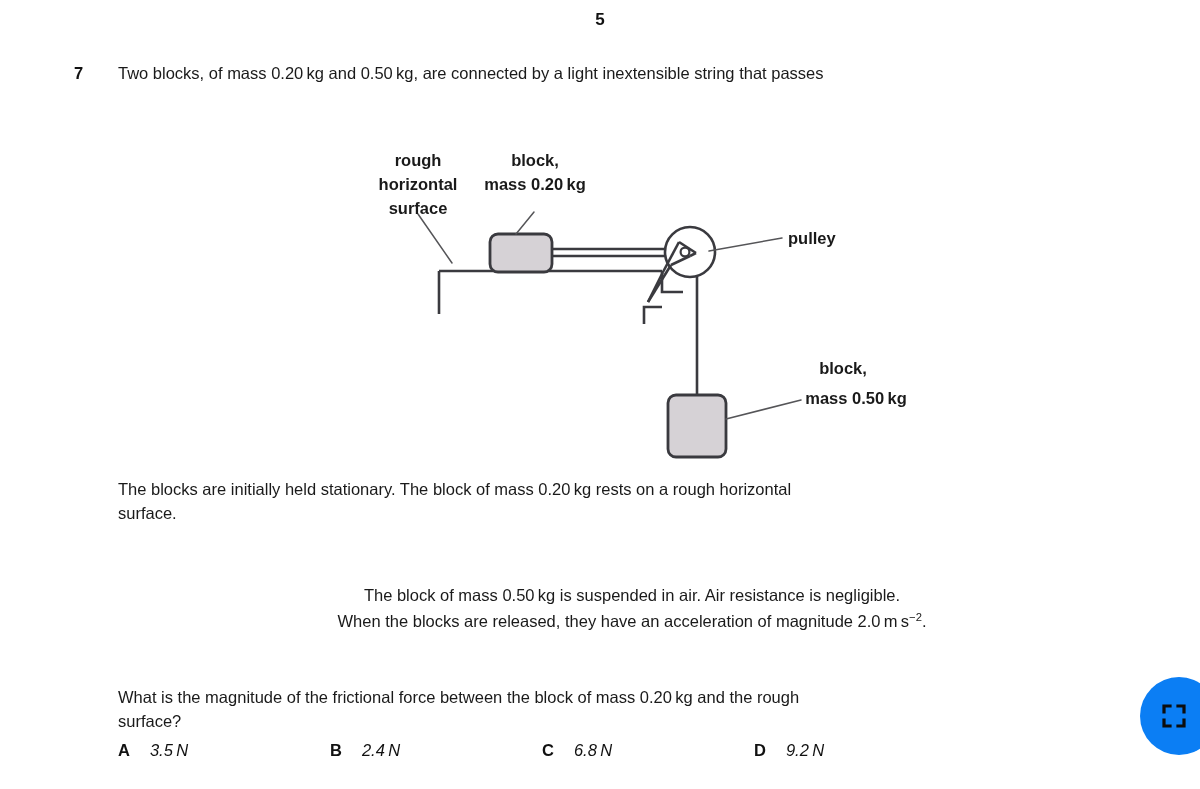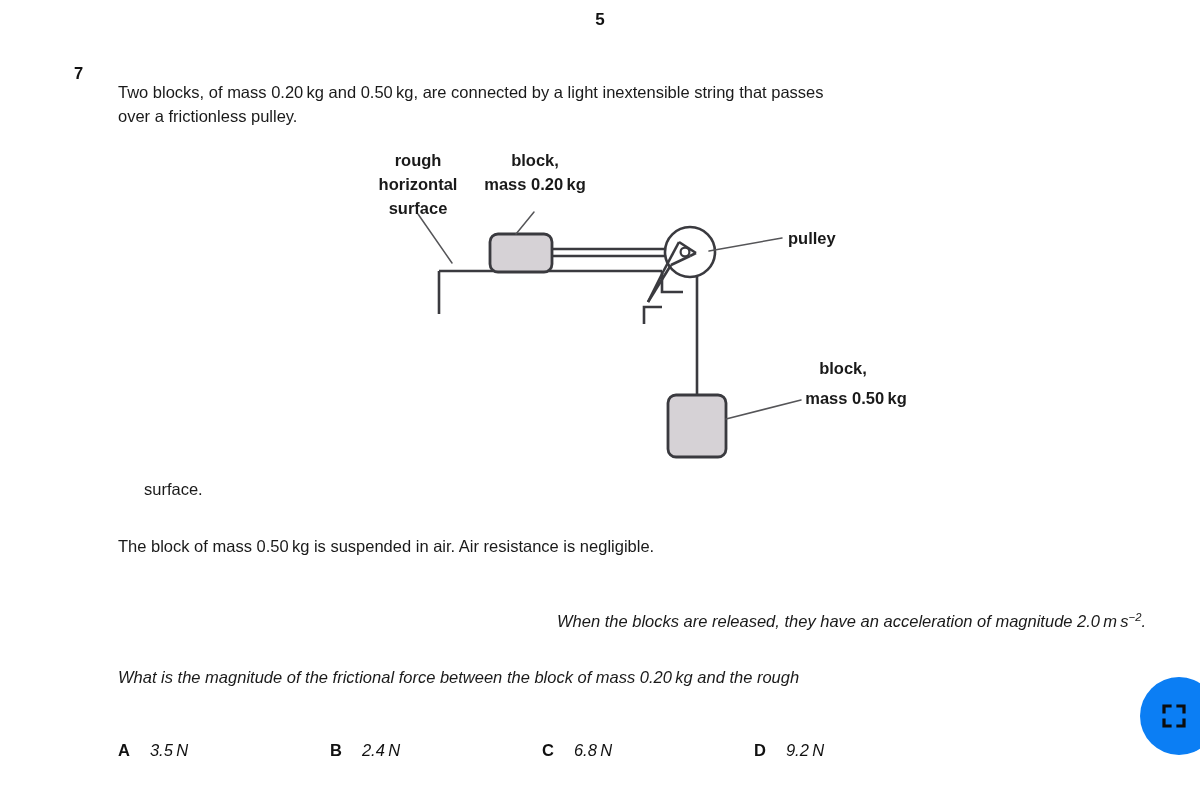--- a/index.html
+++ b/index.html
@@ -50,21 +50,20 @@
     line-height: 1.45;
     color: #111;
   }
   .q-stem {
     font-size: 16.5px;
     line-height: 1.45;
     text-align: justify;
     text-justify: inter-word;
     color: #1a1a1a;
     flex: 1;
-    margin-top: 19px;
   }
   .q-stem .lastline {
     display: block;
   }
 
   
   .diagram {
     position: absolute;
     top: 132px;
     left: 300px;
@@ -81,24 +80,24 @@
     position: absolute;
     left: 118px;
     width: 1028px;
     font-size: 16.5px;
     line-height: 1.45;
     color: #1a1a1a;
     text-align: justify;
     text-justify: inter-word;
   }
   .body-text.p1 { top: 478px; }
-  .body-text.p2 { top: 535px; text-align: left; }
-  .body-text.p3 { top: 610px; text-align: right; font-style: italic; }
-  .body-text.p4 { top: 666px; font-style: italic; }
-  .body-text .nojust { text-align: left; display: block; margin-left: 26px; }
+  .body-text.p2 { top: 584px; text-align: center; }
+  .body-text.p3 { top: 610px; text-align: center; }
+  .body-text.p4 { top: 686px; }
+  .body-text .nojust { text-align: left; display: block; }
 
   sup {
     font-size: 0.68em;
     vertical-align: super;
     line-height: 0;
   }
 
   
   .options {
     position: absolute;
@@ -147,21 +146,20 @@
 
 <div class="page">
 
   <div class="page-number">5</div>
 
   <div class="q-wrap">
     <div class="q-row">
       <div class="q-number">7</div>
       <div class="q-stem">
         <span>Two blocks, of mass 0.20 kg and 0.50 kg, are connected by a light inextensible string that passes</span>
-        <span class="lastline">over a frictionless pulley.</span>
       </div>
     </div>
   </div>
 
   <div class="diagram">
     <svg width="640" height="330" viewBox="0 0 640 330" xmlns="http://www.w3.org/2000/svg">
       <g fill="none" stroke="#3a3a3f" stroke-width="2.6" stroke-linecap="butt" stroke-linejoin="miter">
 
         <path d="M 139 139 L 362 139"></path>
         <path d="M 139 139 L 139 182"></path>
@@ -210,31 +208,33 @@
 
         <text x="488" y="112" text-anchor="start">pulley</text>
 
         <text x="543" y="242" text-anchor="middle">block,</text>
         <text x="556" y="272" text-anchor="middle">mass 0.50 kg</text>
       </g>
     </svg>
   </div>
 
   <div class="body-text p1">
+    <span>The blocks are initially held stationary. The block of mass 0.20 kg rests on a rough horizontal</span>
     <span class="nojust">surface.</span>
   </div>
 
   <div class="body-text p2">The block of mass 0.50 kg is suspended in air. Air resistance is negligible.</div>
 
   <div class="body-text p3">
     <span>When the blocks are released, they have an acceleration of magnitude 2.0 m s</span><sup>−2</sup><span>.</span>
   </div>
 
   <div class="body-text p4">
     <span>What is the magnitude of the frictional force between the block of mass 0.20 kg and the rough</span>
+    <span class="nojust">surface?</span>
   </div>
 
   <div class="options">
     <div class="option">
       <span class="opt-letter">A</span>
       <span class="opt-value">3.5 N</span>
     </div>
     <div class="option">
       <span class="opt-letter">B</span>
       <span class="opt-value">2.4 N</span>

